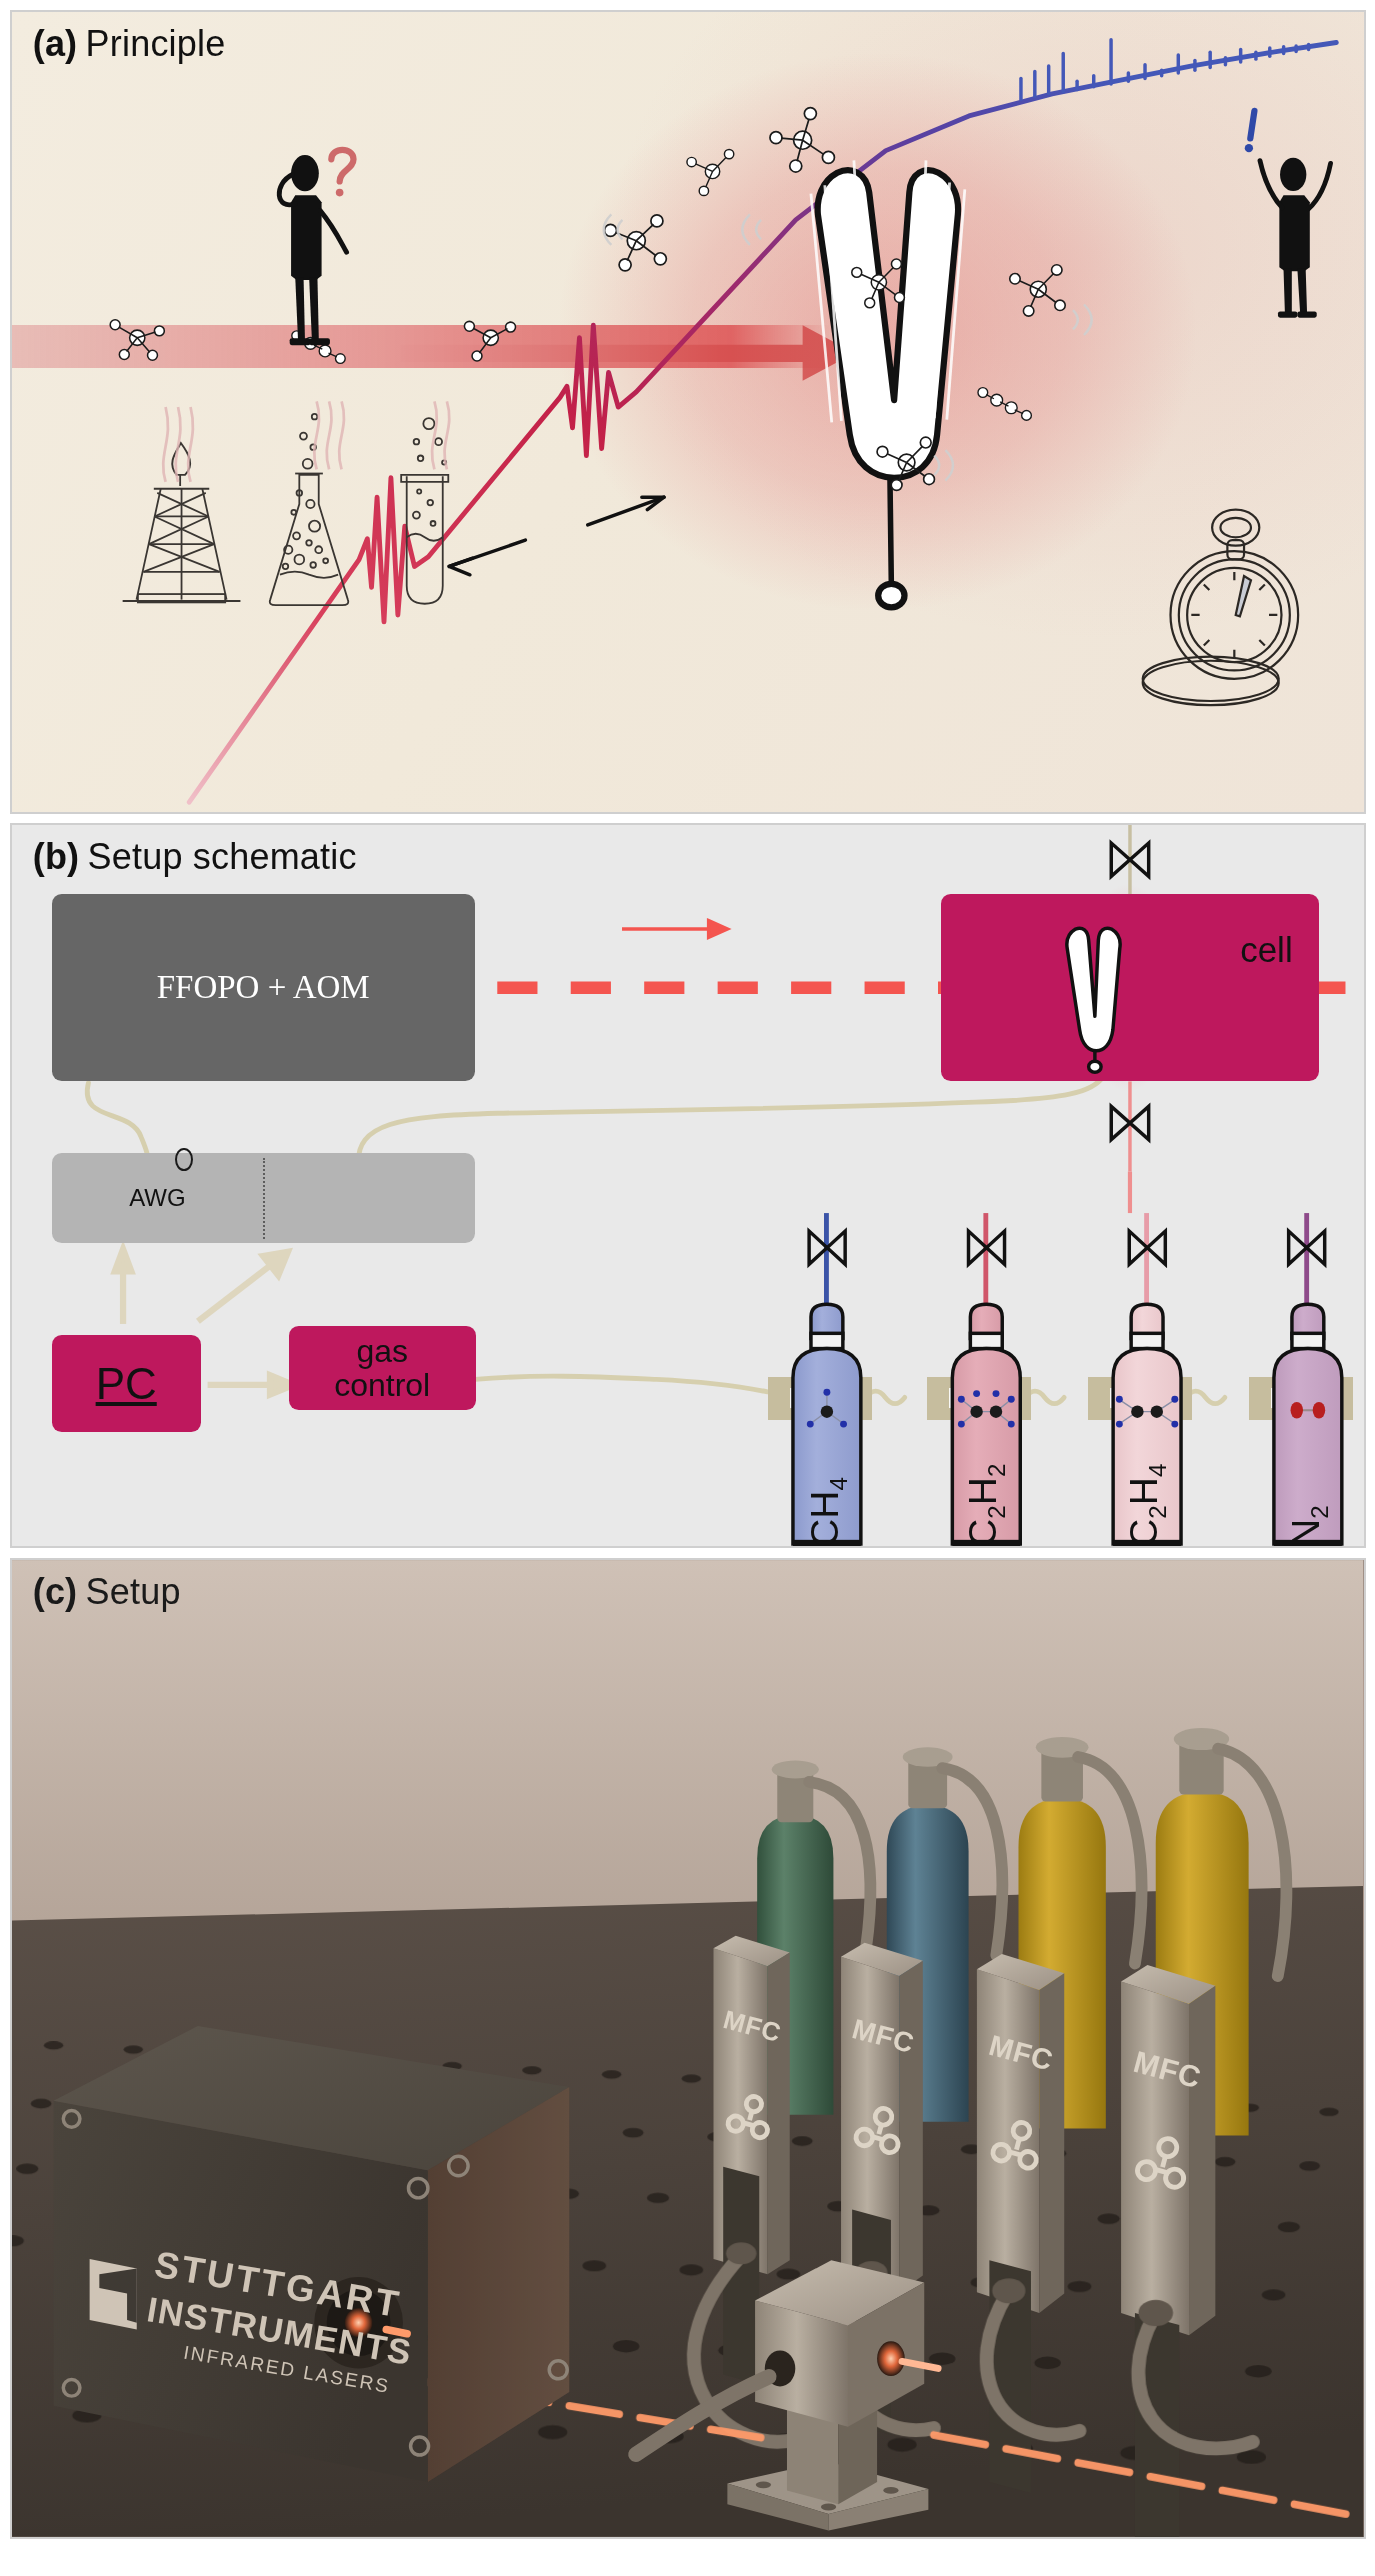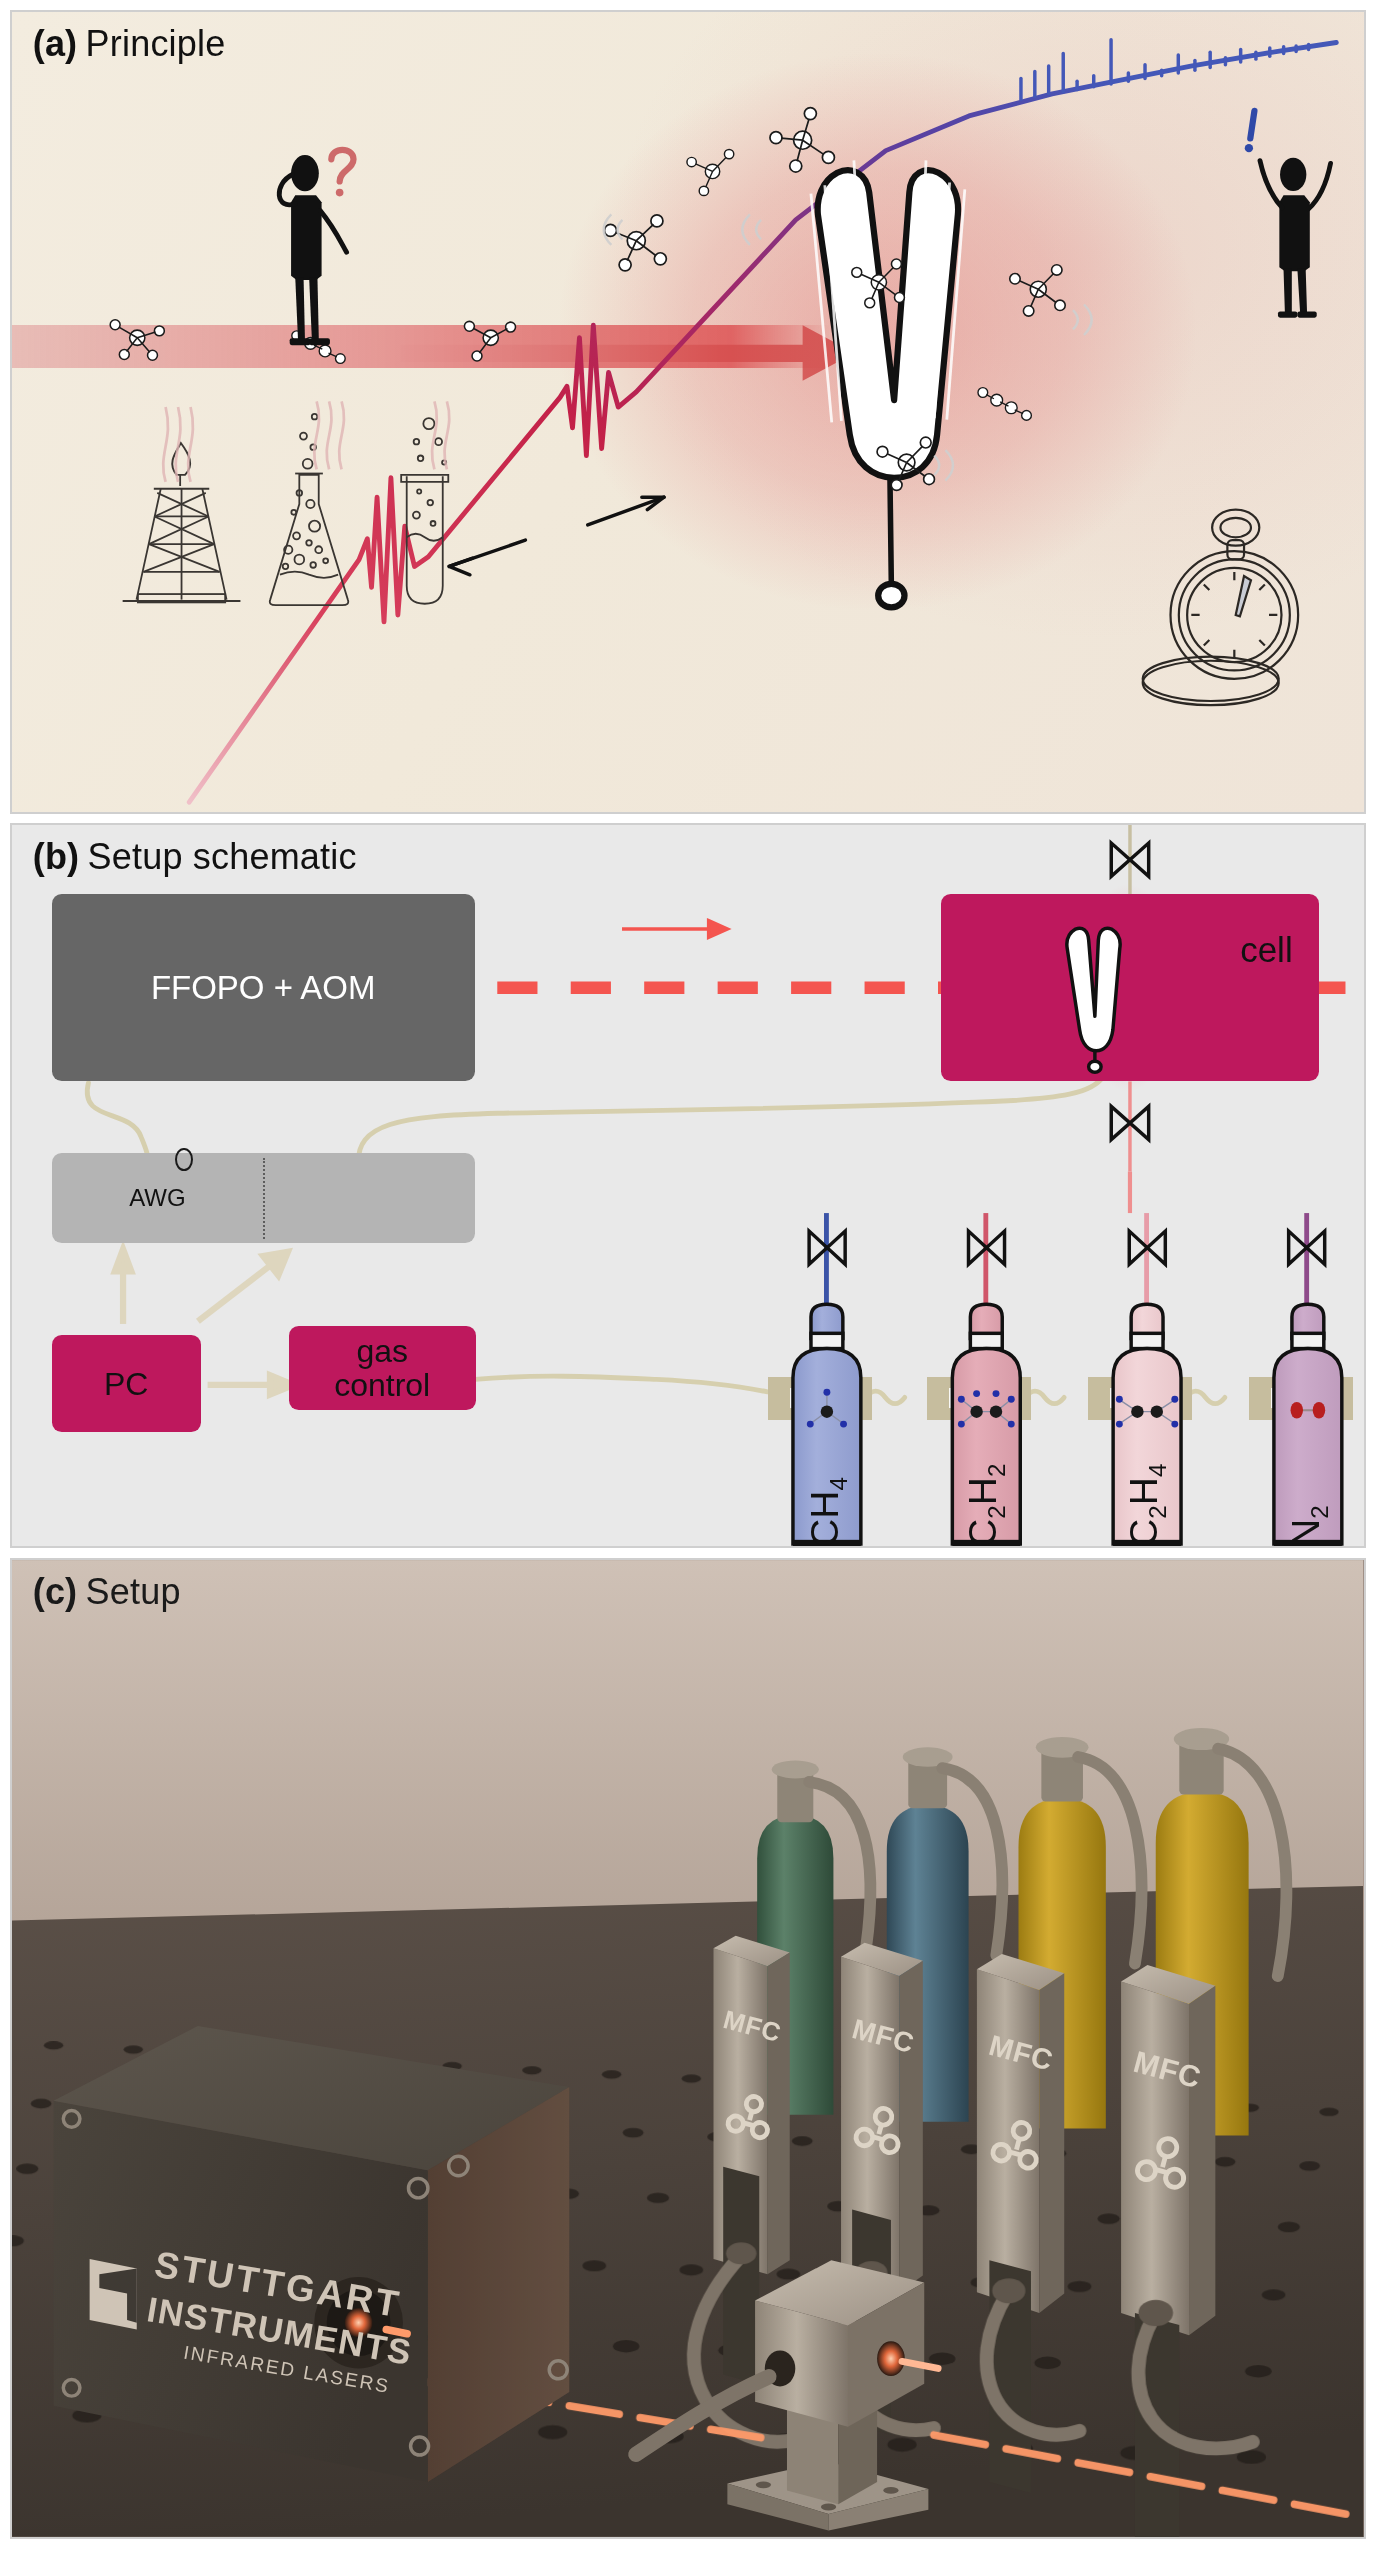--- a/index.html
+++ b/index.html
@@ -45,32 +45,32 @@
 
   
   #panel-b { height: 725px; background: #e9e9e9; margin-top: 9.7px; }
   .bbox {
     position:absolute; border-radius: 9.7px;
     display:flex; align-items:center; justify-content:center;
     text-align:center; line-height:1.08;
   }
   .bbox.dark { background:#666666; color:#fff; }
   .bbox.grey { background:#be185d; color:#111; }
-  #ffopo { left:40px; top:69px; width:423px; height:187px; font-size:33px; }
+  #ffopo { left:40px; top:69px; width:423px; height:187px; font-size:33px;font-family:Liberation Serif, serif; }
   #cellbox { left:929px; top:69px; width:378px; height:187px; }
   #cellbox .cell-label { position:absolute; right:26px; top:37px; font-size:35px; color:#111; }
   .awgdaq-wrap { position:absolute; left:40px; top:328px; width:423px; height:90px;
                  background:#b4b4b4; border-radius:9.7px; }
   .awgdaq-wrap .half { position:absolute; top:0; height:100%; width:50%;
                  display:flex; align-items:center; justify-content:center; font-size:24px; color:#111; }
   .awgdaq-wrap .divider { position:absolute; left:50%; top:4.2px; bottom:4.2px; width:0;
                  border-left:2.1px dotted #5d5d5d; }
   .port { position:absolute; width:18px; height:23.6px; border:2.8px solid #1a1a1a;
           border-radius:50%; background:transparent; top:-5.5px; }
-  #pcbox { left:40px; top:510px; width:149px; height:97px; font-size:32px; }
+  #pcbox { left:40px; top:510px; width:149px; height:97px; font-size:44px;text-decoration:underline; }
   #gasctl { left:277px; top:501px; width:187px; height:84px; font-size:32px; }
 
   .mfc { position:absolute; background:#c6bd9e; color:#fff;
          display:flex; align-items:center; justify-content:center;
          font-size:29px; letter-spacing:0.3px; }
   .cyl-label {
     position:absolute; color:#111; font-size:39px; font-weight:400;
     transform: rotate(-90deg); transform-origin: center center; white-space:nowrap;
   }
   .cyl-label sub { font-size:.62em; }

